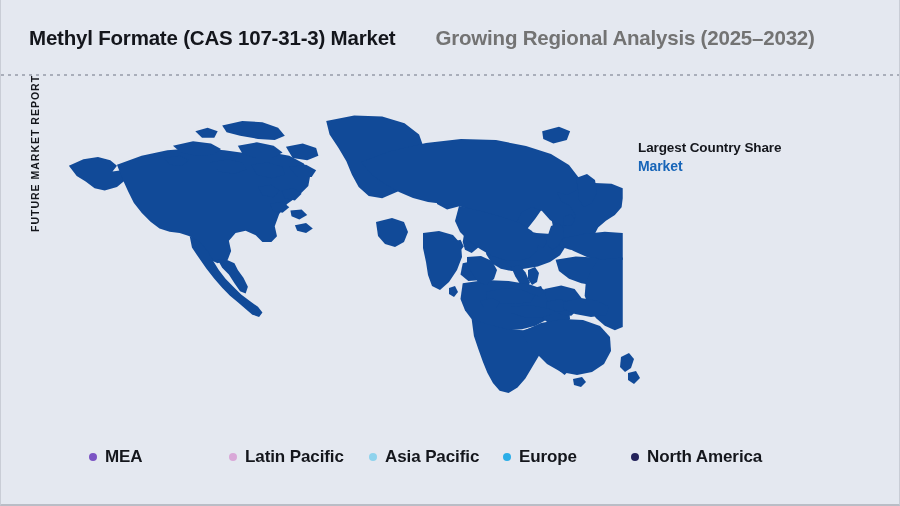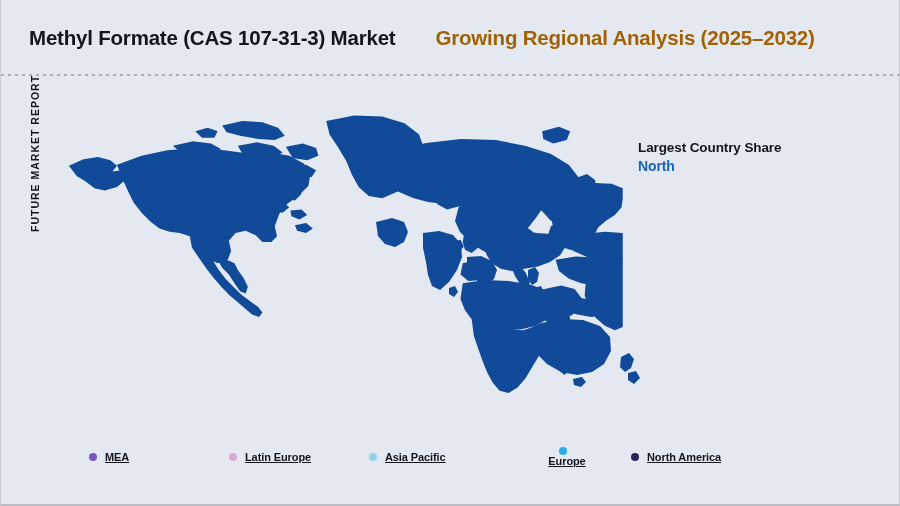--- a/index.html
+++ b/index.html
@@ -41,21 +41,21 @@
   }
   .title-main {
     font-size: 20.5px;
     font-weight: bold;
     color: #14161c;
     letter-spacing: -0.2px;
   }
   .title-sub {
     font-size: 20.5px;
     font-weight: bold;
-    color: #a16207;
+    color: #737373;
     letter-spacing: -0.2px;
     margin-left: 40px;
   }
   .divider {
     position: absolute;
     left: 0;
     top: 74px;
     width: 100%;
     height: 2px;
     background-image: repeating-linear-gradient(
@@ -134,35 +134,34 @@
     align-items: center;
   }
   .legend-item {
     display: flex;
     align-items: center;
     white-space: nowrap;
   }
   .legend-item.i0 { width: 140px; }
   .legend-item.i1 { width: 140px; }
   .legend-item.i2 { width: 134px; }
-  .legend-item.i3 { width: 128px; flex-direction: column; }
+  .legend-item.i3 { width: 128px; }
   .legend-item.i4 { width: 150px; text-align: center; }
   .legend-dot {
     width: 8px;
     height: 8px;
     border-radius: 50%;
     margin-right: 8px;
     flex: none;
   }
   .legend-text {
-    font-size: 11px;
+    font-size: 17px;
     font-weight: bold;
     color: #14161c;
     letter-spacing: -0.1px;
-    text-decoration: underline;
   }
 </style>
 </head>
 <body>
 
 <div class="canvas">
 
   <div class="header">
     <div class="title-line">
       <span class="title-main">Methyl Formate (CAS 107-31-3) Market</span>
@@ -282,35 +281,35 @@
         <path d="M176 392 L188 388 L194 400 L186 410 L176 404 Z"></path>
       </g>
     </svg>
   </div>
 
   <div class="stats">
 
 
     <div class="stat-block">
       <div class="stat-label">Largest Country Share</div>
-      <div class="stat-region">North</div>
+      <div class="stat-region">Market</div>
     </div>
 
   </div>
 
   <div class="legend">
 
     <div class="legend-item i0">
       <span class="legend-dot" style="background: rgb(123, 84, 196);"></span>
       <span class="legend-text">MEA</span>
     </div>
 
     <div class="legend-item i1">
       <span class="legend-dot" style="background: rgb(217, 168, 216);"></span>
-      <span class="legend-text">Latin Europe</span>
+      <span class="legend-text">Latin Pacific</span>
     </div>
 
     <div class="legend-item i2">
       <span class="legend-dot" style="background: rgb(143, 211, 237);"></span>
       <span class="legend-text">Asia Pacific</span>
     </div>
 
     <div class="legend-item i3">
       <span class="legend-dot" style="background: rgb(43, 174, 232);"></span>
       <span class="legend-text">Europe</span>

